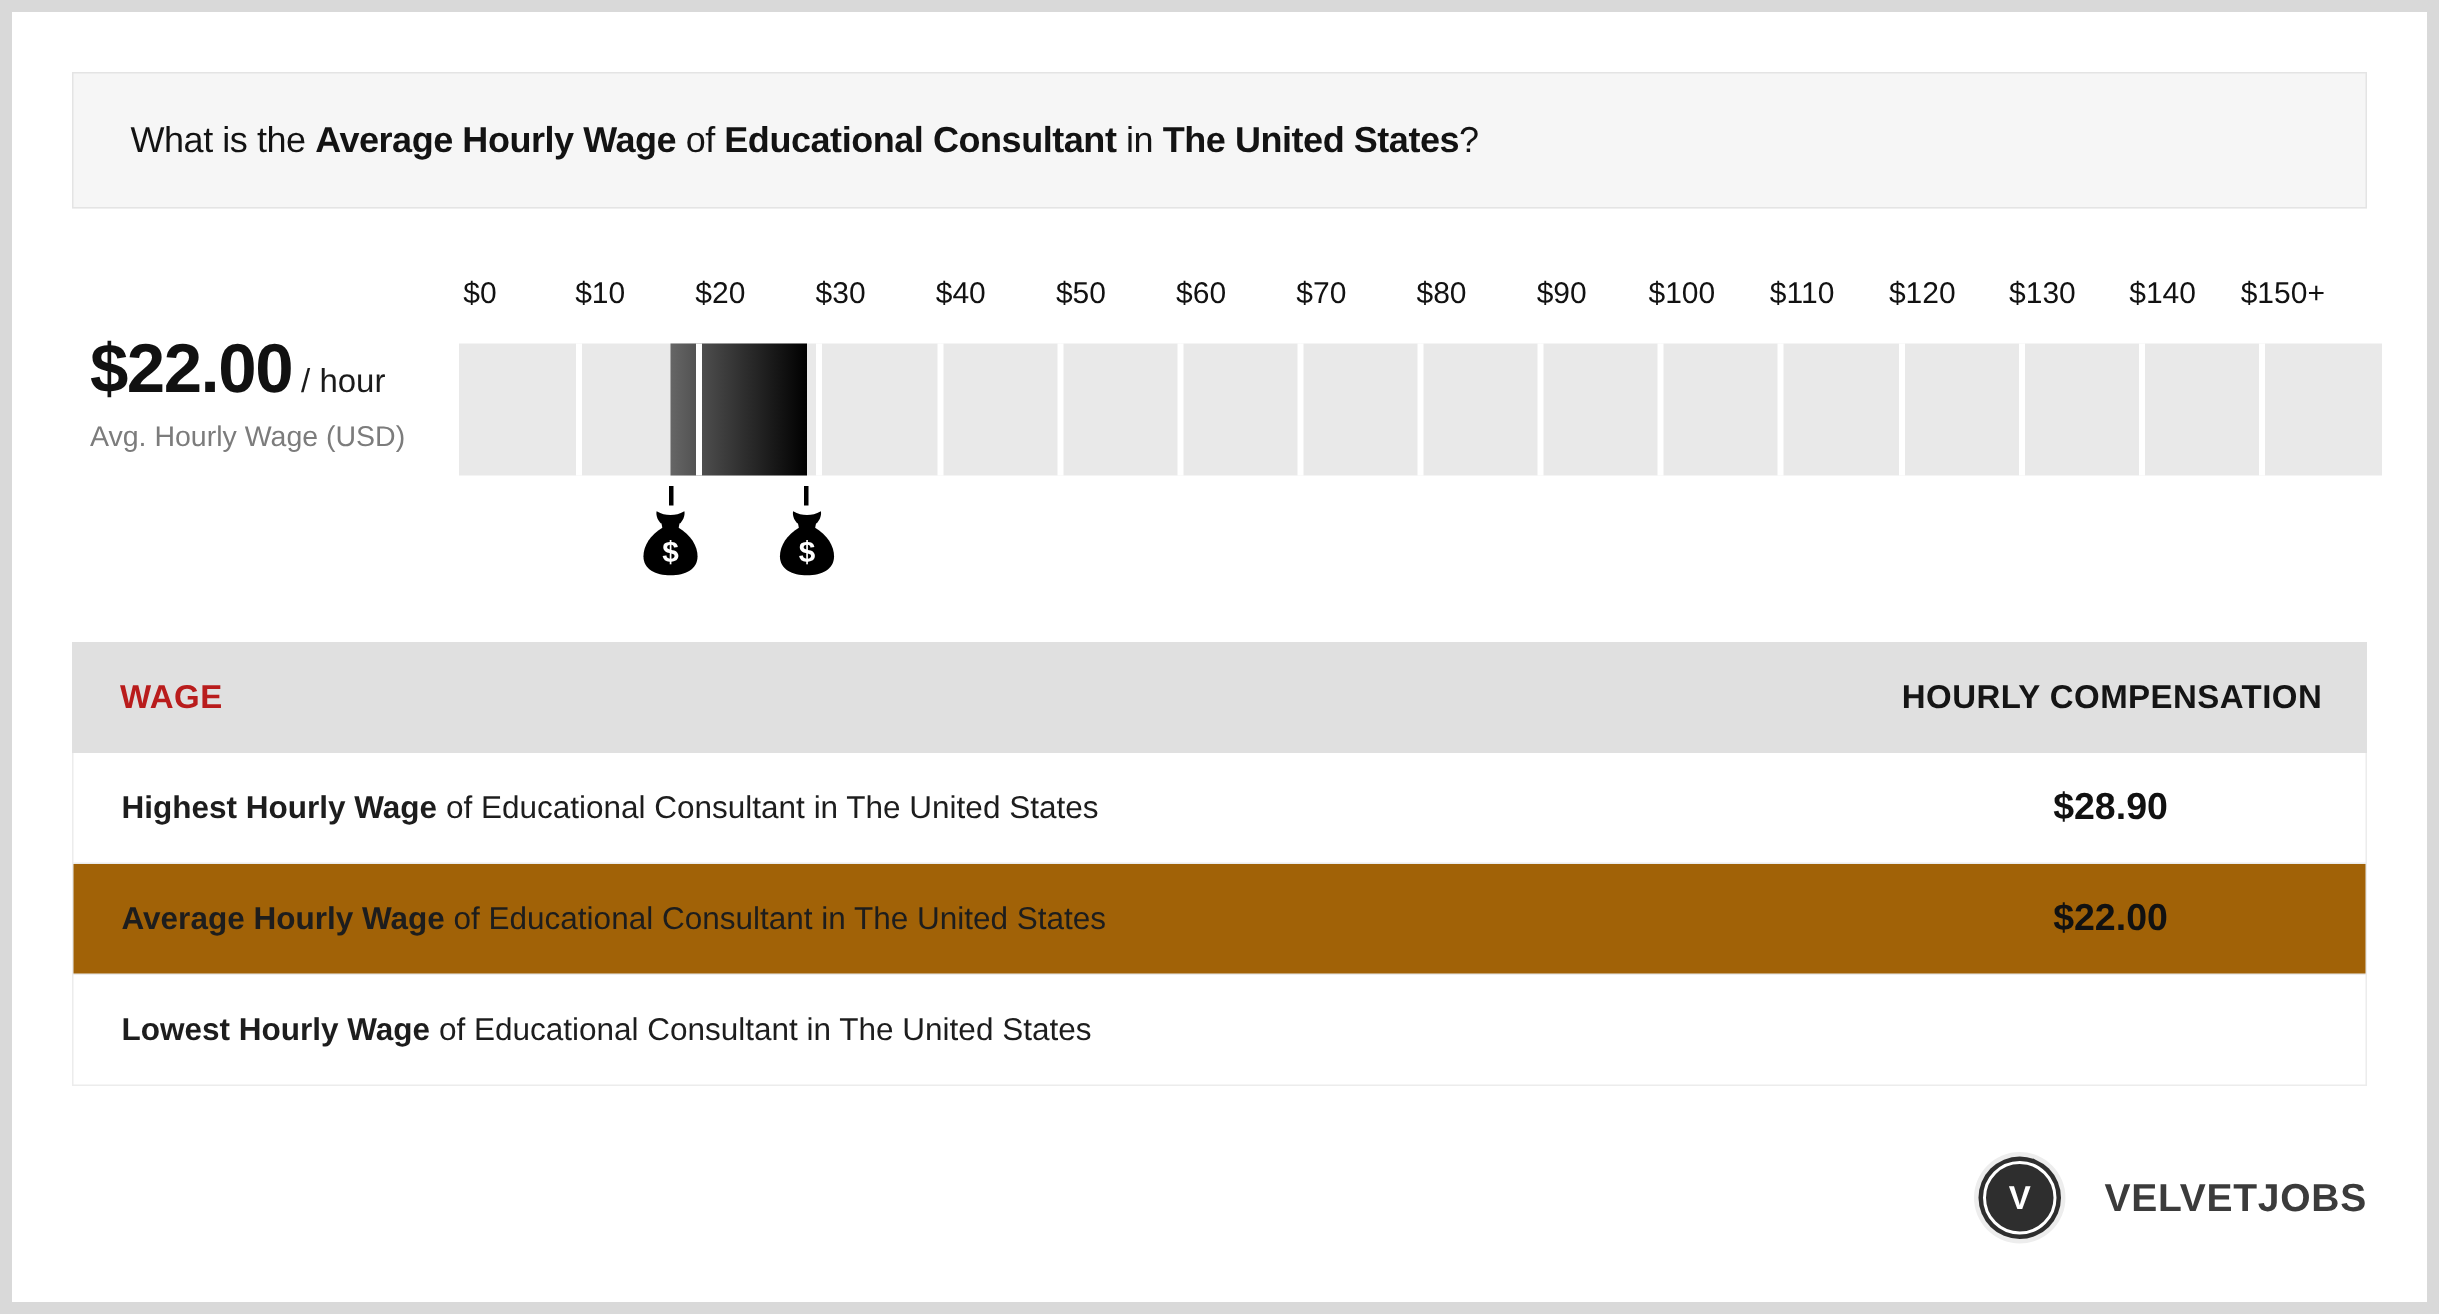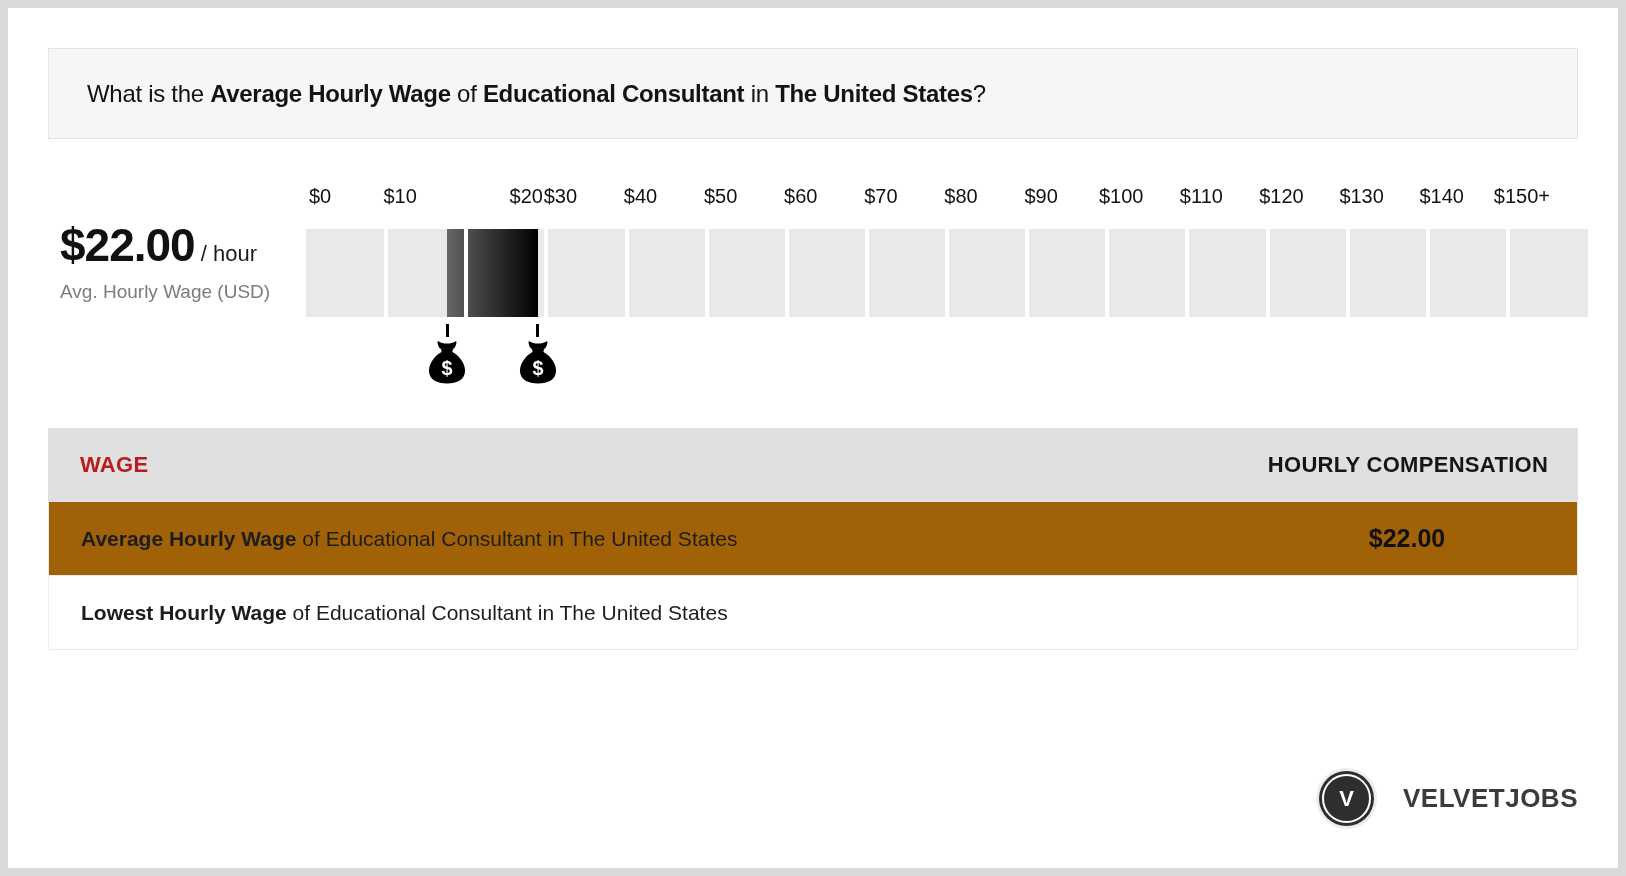--- a/index.html
+++ b/index.html
@@ -102,21 +102,21 @@
     <div class="wage-line">
       <span class="amount">$22.00</span><span class="unit">/ hour</span>
     </div>
     <div class="caption">Avg. Hourly Wage (USD)</div>
   </div>
 
   <div class="bar-area">
     <div class="axis-labels">
         <span style="left: calc(0% + 14px);">$0</span>
         <span style="left: calc(6.25% + 14px);">$10</span>
-        <span style="left: calc(12.5% + 14px); margin-left: 46px;">$20</span>
+        <span style="left: calc(12.5% + 14px);">$20</span>
         <span style="left: calc(18.75% + 14px);">$30</span>
         <span style="left: calc(25% + 14px);">$40</span>
         <span style="left: calc(31.25% + 14px);">$50</span>
         <span style="left: calc(37.5% + 14px);">$60</span>
         <span style="left: calc(43.75% + 14px);">$70</span>
         <span style="left: calc(50% + 14px);">$80</span>
         <span style="left: calc(56.25% + 14px);">$90</span>
         <span style="left: calc(62.5% + 14px);">$100</span>
         <span style="left: calc(68.75% + 14px);">$110</span>
         <span style="left: calc(75% + 14px);">$120</span>
@@ -178,20 +178,24 @@
         </svg>
       </div>
     </div>
   </div>
 
   <div class="table">
     <div class="thead">
       <div class="th-wage">WAGE</div>
       <div class="th-comp">HOURLY COMPENSATION</div>
     </div>
+    <div class="trow">
+      <div class="label"><span class="b">Highest Hourly Wage</span><span> of Educational Consultant in The United States</span></div>
+      <div class="value">$28.90</div>
+    </div>
     <div class="trow alt">
       <div class="label"><span class="b">Average Hourly Wage</span><span> of Educational Consultant in The United States</span></div>
       <div class="value">$22.00</div>
     </div>
     <div class="trow">
       <div class="label"><span class="b">Lowest Hourly Wage</span><span> of Educational Consultant in The United States</span></div>
     </div>
   </div>
 
   <div class="logo">

